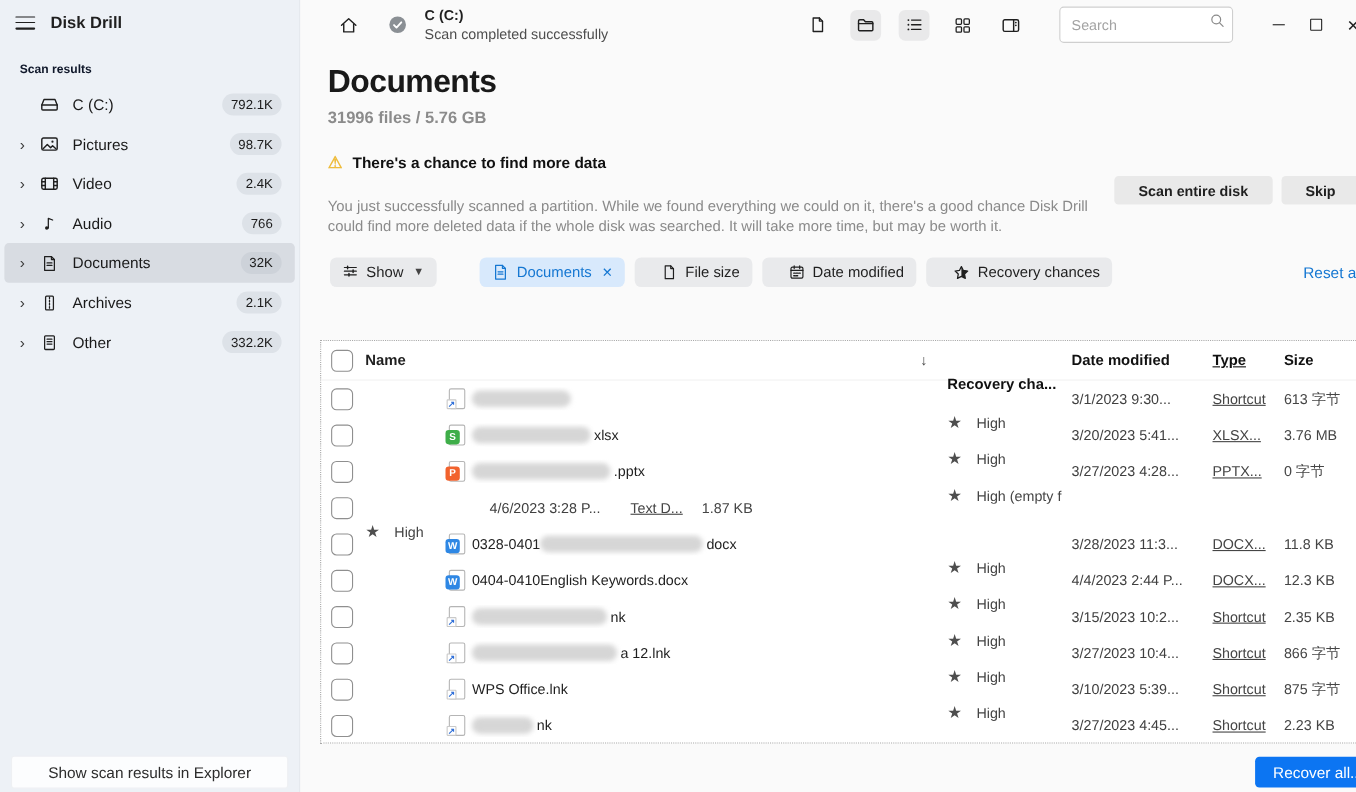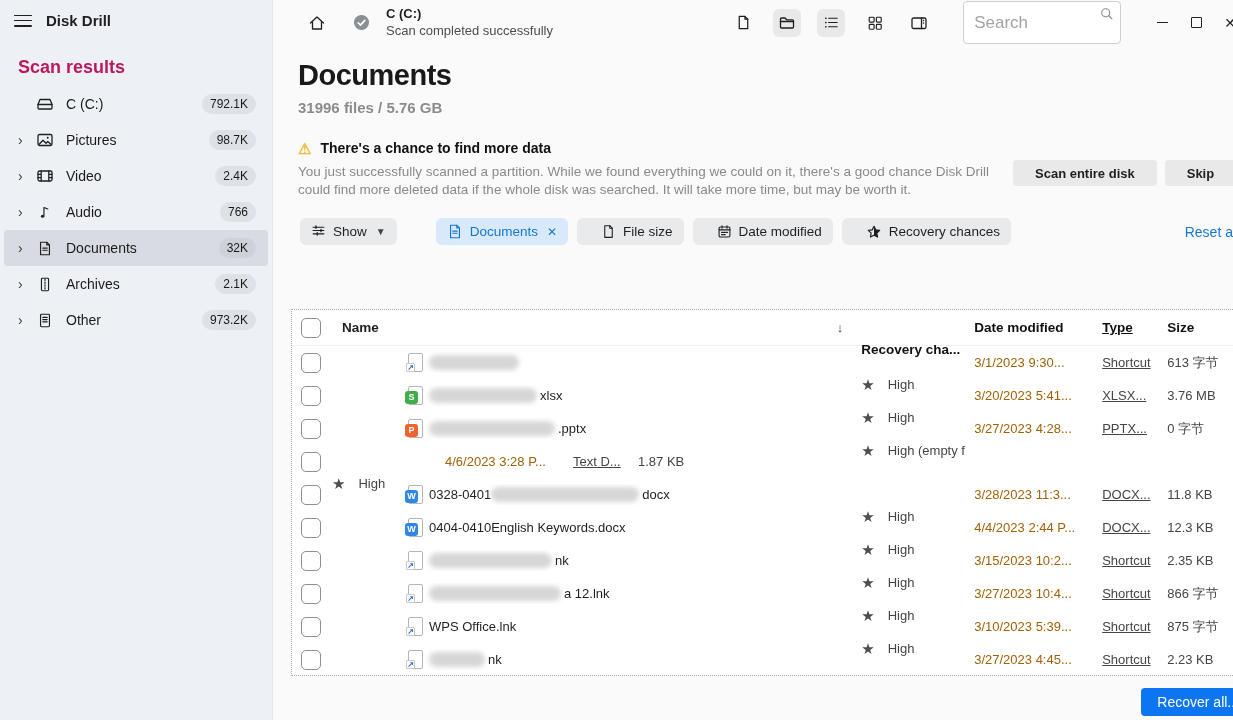--- a/index.html
+++ b/index.html
@@ -8,21 +8,21 @@
 
   
   .sidebar { width:273px; flex:none; background:#edf1f6; border-right:1px solid #e3e6eb; display:flex; flex-direction:column; position:relative; }
   .sb-header { display:flex; align-items:center; gap:14px; padding:12px 14px 10px 14px; }
   .sb-title { font-weight:bold; font-size:15px; }
   .hamburger { width:18px; height:12px; display:flex; flex-direction:column; justify-content:space-between; cursor:pointer; }
   .hamburger span { height:1.6px; background:#1f1f1f; border-radius:1px; }
   .sb-dash { display:flex; align-items:center; gap:10px; height:34px; margin:12px 4px 0 4px; padding-left:36px; border-radius:4px; font-size:14px; }
   .dash-grid { width:14px; height:14px; display:grid; grid-template-columns:repeat(3,1fr); gap:2px; }
   .dash-grid i { background:#1f1f1f; border-radius:1px; }
-  .sb-section { font-weight:bold; font-size:18px; padding:18px 18px 8px 18px; color:#be185d; }
+  .sb-section { font-weight:bold; font-size:11px; padding:18px 18px 8px 18px; color:#0f172a; }
   .sb-item { display:flex; align-items:center; height:36px; margin:0 4px; padding:0 12px 0 14px; border-radius:4px; font-size:14px; }
   .sb-item.selected { background:#d8dce2; }
   .sb-chev { width:18px; flex:none; font-size:14px; color:#3c3c3c; line-height:1; }
   .sb-icon { width:18px; height:18px; flex:none; margin-right:12px; display:flex; align-items:center; justify-content:center; }
   .sb-label { flex:1; color:#1a1a1a; }
   .sb-badge { background:#dde2e8; color:#1a1a1a; font-size:12px; padding:3px 8px; border-radius:10px; }
   .sb-item.selected .sb-badge { background:#cdd2d9; }
   .sb-footer { margin-top:auto; padding:0 10px 3px 10px; }
   .explorer-btn { width:100%; height:30px; background:#fcfdfe; border:1px solid #eef0f3; border-radius:3px; font-size:14px; color:#2c2c2c; display:flex; align-items:center; justify-content:center; cursor:pointer; font-family:inherit; }
 
@@ -32,61 +32,61 @@
   .topbar { height:45px; display:flex; align-items:center; padding:0 10px 0 30px; }
   .tb-icon { display:flex; align-items:center; justify-content:center; width:28px; height:28px; border-radius:6px; flex:none; }
   .tb-icon.active { background:#e9e9ea; }
   .status-circle { width:17px; height:17px; margin-left:22px; flex:none; }
   .tb-titles { margin-left:16px; line-height:1.25; }
   .tb-drive { font-weight:bold; font-size:13px; }
   .tb-status { font-size:13px; color:#4d4d4d; }
   .tb-right { margin-left:auto; display:flex; align-items:center; }
   .tb-group { display:flex; align-items:center; gap:16px; }
   .search-wrap { position:relative; margin:0 24px 0 30px; }
-  .search-input { width:158px; height:43px; border:1px solid #cfcfcf; border-radius:4px; background:#fff; font-size:17px; padding:0 28px 0 10px; color:#8b5cf6; font-family:inherit; outline:none; }
+  .search-input { width:158px; height:33px; border:1px solid #cfcfcf; border-radius:4px; background:#fff; font-size:13px; padding:0 28px 0 10px; color:#8b5cf6; font-family:inherit; outline:none; }
   .search-input::placeholder { color:#a3a3a3; }
   .search-ic { position:absolute; right:7px; top:5px; }
   .winbtn { width:34px; height:30px; display:flex; align-items:center; justify-content:center; }
   .min-glyph { width:11px; height:1.3px; background:#222; }
   .max-glyph { width:11px; height:11px; border:1.3px solid #222; border-radius:1px; }
   .close-glyph { font-size:14px; color:#222; line-height:1; }
 
   .page-head { padding:14px 0 0 25px; }
   .page-title { font-size:29px; font-weight:bold; color:#191919; letter-spacing:-0.5px; }
   .page-sub { font-size:15px; font-weight:bold; color:#8b8b8b; margin-top:7px; }
 
   .banner { display:flex; align-items:flex-start; padding:24px 21px 0 25px; }
   .banner-left { width:715px; flex:none; }
   .banner-title-row { display:flex; align-items:center; gap:9px; font-size:14px; font-weight:bold; color:#111; }
   .warn-ic { color:#eebc3c; font-size:15px; line-height:1; }
-  .banner-body { margin-top:7px; font-size:13.5px; line-height:18px; color:#8a8a8a; }
+  .banner-body { margin-top:23px; font-size:13.5px; line-height:18px; color:#8a8a8a; }
   .banner-actions { margin-left:auto; display:flex; gap:8px; margin-top:20px; }
   .gray-btn { background:#e9e9e9; border:none; border-radius:4px; height:26px; padding:0 22px; font-weight:bold; font-size:13px; color:#1f1f1f; font-family:inherit; cursor:pointer; white-space:nowrap; }
 
   .filter-row { display:flex; align-items:center; padding:19px 18px 0 27px; }
   .chip { display:flex; align-items:center; gap:7px; height:27px; padding:0 11px; border-radius:6px; background:#e9eaec; font-size:13.5px; color:#1f1f1f; cursor:pointer; white-space:nowrap; }
   .chip.active { background:#d8e9fc; color:#1577d2; }
   .chip.active svg { stroke:#1577d2; }
   .chip-x { font-size:12px; margin-left:2px; color:#1577d2; }
   .chip + .chip { margin-left:9px;padding-left:24px; }
   .show-chip { margin-right:39px; }
   .chev-down { font-size:10px; color:#444; margin-left:2px; }
   .reset-link { margin-left:auto; color:#1577d2; font-size:14px; cursor:pointer; }
 
   
   .table-wrap { position:absolute; left:18px; right:2px; top:309px; bottom:44px; background:#fff; border:1px dotted #a8a8a8; overflow:hidden; }
   .thead { display:flex; align-items:center; height:36px; font-size:13.5px; font-weight:bold; border-bottom:1px solid #f2f2f2; }
   .trow { display:flex; align-items:center; height:33px; font-size:13px; }
   .c-check { width:40px; padding-left:9px; flex:none; }
   .cbox { display:block; width:20px; height:20px; border:1px solid #8f8f8f; border-radius:5px; background:#fff; cursor:pointer; }
   .c-name { flex:1; min-width:0; display:flex; align-items:center; overflow:hidden; white-space:nowrap; }
-  .thead .c-name { overflow:visible;margin-left:10px; }
+  .thead .c-name { overflow:visible; }
   .sort-ic { margin-left:auto; margin-right:18px; font-weight:normal; color:#444; font-size:13px; }
   .c-rec { width:113px; flex:none; display:flex; align-items:center; overflow:hidden; white-space:nowrap;margin-top:44px; }
-  .c-date { width:128px; flex:none; overflow:hidden; white-space:nowrap; color:#a16207; }
+  .c-date { width:128px; flex:none; overflow:hidden; white-space:nowrap; color:#404040; }
   .c-type { width:65px; flex:none; overflow:hidden; white-space:nowrap; color:#454545;text-decoration:underline; }
   .c-size { width:87px; flex:none; overflow:hidden; white-space:nowrap; color:#454545; }
   .thead .c-rec, .thead .c-date, .thead .c-type, .thead .c-size { color:#111; }
   .rstar { font-size:15px; color:#4e4e4e; margin-right:13px; line-height:1; }
   .rec-text { color:#454545; }
 
   .ficon { position:relative; width:19px; height:21px; flex:none; margin-left:73px; margin-right:5px; }
   .fi-page { position:absolute; left:3px; top:1px; right:1px; bottom:1px; background:#fff; border:1px solid #b5b5b5; border-radius:2px; }
   .fi-sc { position:absolute; left:1px; bottom:1px; width:9px; height:9px; background:#fff; border:1px solid #c9c9c9; border-radius:1px; color:#2f6fd8; font-size:8px; line-height:8px; text-align:center; font-weight:bold; }
   .fi-badge { position:absolute; left:0; bottom:2px; width:13px; height:13px; border-radius:3px; color:#fff; font-size:9px; font-weight:bold; line-height:13px; text-align:center; }
@@ -184,23 +184,26 @@
       </div>
       <div class="sb-item">
         <span class="sb-chev">›</span>
         <span class="sb-icon">
           <svg class="ic" width="16" height="17" viewBox="0 0 18 18">
             <rect x="4" y="2" width="10" height="14" rx="1"></rect>
             <path d="M6.5 5.5h5M6.5 8h5M6.5 10.5h5"></path>
           </svg>
         </span>
         <span class="sb-label">Other</span>
-        <span class="sb-badge">973.2K</span>
-      </div>
-    </div>
+        <span class="sb-badge">332.2K</span>
+      </div>
+    </div>
+  <div class="sb-footer">
+    <button class="explorer-btn">Show scan results in Explorer</button>
+  </div>
 </div>
 
 <div class="main">
 
   <div class="topbar">
     <span class="tb-icon">
       <svg class="ic" width="18" height="18" viewBox="0 0 18 18">
           <path d="M2.5 9 9 3l6.5 6"></path>
           <path d="M4.5 8v7h9V8"></path>
         </svg>

